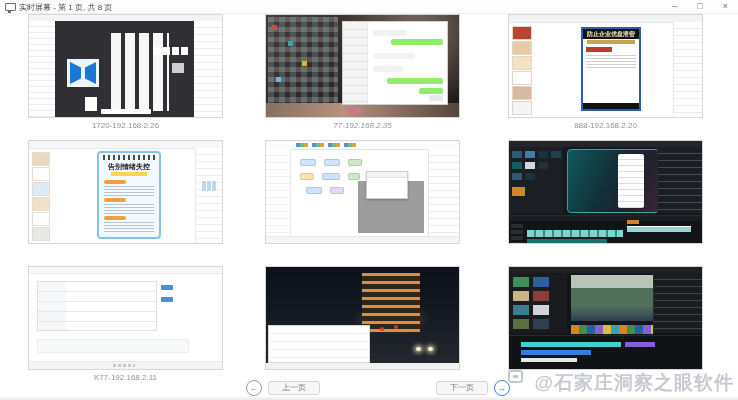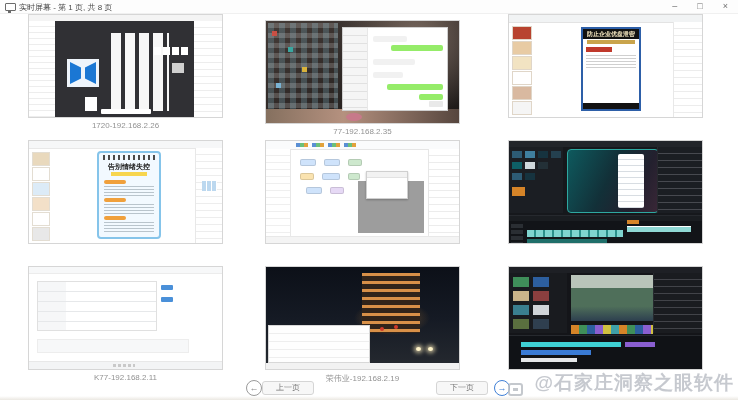--- a/index.html
+++ b/index.html
@@ -162,24 +162,24 @@
   .t9 .tl{left:0;right:0;top:68px;bottom:0;background:#101216;border-top:1px solid #26292e;}
   .t9 .cy{left:12px;top:6px;width:100px;height:5px;background:#3fd0d4;}
   .t9 .bl{left:12px;top:14px;width:70px;height:5px;background:#3a7bd5;}
   .t9 .wh{left:12px;top:22px;width:56px;height:4px;background:#e4e6e8;}
   .t9 .pu{left:116px;top:6px;width:30px;height:5px;background:#8a5fd0;}
   
   .circle-btn{position:absolute;width:16px;height:16px;border-radius:50%;box-sizing:border-box;text-align:center;line-height:14px;font-size:9px;cursor:pointer;background:#ffffff;}
   .circle-prev{left:246px;top:380px;border:1px solid #9a9a9a;color:#8a8a8a;}
   .circle-next{left:494px;top:380px;border:1px solid #3f7fd6;color:#3f7fd6;}
   .page-btn{position:absolute;top:381px;width:52px;height:14px;background:#f7f7f7;border:1px solid #d5d5d5;border-radius:3px;box-sizing:border-box;font-size:8px;color:#777777;text-align:center;line-height:12px;cursor:pointer;}
-  .btn-prev{left:262px;}
+  .btn-prev{left:268px;}
   .btn-next{left:436px;}
   
-  .watermark{position:absolute;right:4px;bottom:4px;display:flex;align-items:flex-end;gap:11px;pointer-events:none;}
+  .watermark{position:absolute;right:4px;bottom:4px;display:flex;align-items:flex-start;gap:11px;pointer-events:none;}
   .wm-logo{width:15px;height:13px;border:2px solid rgba(186,190,196,.85);border-radius:3px;box-sizing:border-box;position:relative;}
   .wm-logo::after{content:"";position:absolute;left:3px;top:3px;width:5px;height:3px;background:rgba(186,190,196,.85);}
   .wm-text{font-size:19px;font-weight:bold;letter-spacing:1px;color:rgba(184,188,195,.8);text-shadow:0 0 1px #ffffff,1px 1px 0 rgba(255,255,255,.8);white-space:nowrap;}
   .bottom-strip{position:absolute;left:0;right:0;bottom:0;height:4px;background:linear-gradient(#ffffff,#ebe8e2);}
 </style>
 </head>
 <body>
 
 <div class="titlebar">
   <span class="app-icon"></span>
@@ -201,21 +201,21 @@
       <div class="panels"></div>
       <div class="minirow"></div>
       <div class="qr"></div>
       <div class="floatw"></div>
       <div class="toolb"></div>
     </div>
   </div>
   <div class="tile-label">1720-192.168.2.26</div>
 </div>
 
-<div class="tile" style="left:265px;top:20px;">
+<div class="tile" style="left:265px;top:14px;font-style:italic;">
   <div class="shot t2">
     <div class="icons"></div>
     <div class="d1"></div>
     <div class="d2"></div>
     <div class="d3"></div>
     <div class="d4"></div>
     <div class="fg"></div>
     <div class="pink"></div>
     <div class="chat">
       <div class="list"></div>
@@ -242,20 +242,21 @@
     <div class="c c6"></div>
     <div class="poster">
       <div class="hd">防止企业优盘泄密</div>
       <div class="gold"></div>
       <div class="redchip"></div>
       <div class="lines"></div>
       <div class="ft"></div>
     </div>
     <div class="rpanel"></div>
   </div>
+  <div class="tile-label">888-192.168.2.20</div>
 </div>
 
 <div class="tile" style="left:28px;top:140px;">
   <div class="shot t4">
     <div class="top"></div>
     <div class="c c1"></div>
     <div class="c c2"></div>
     <div class="c c3"></div>
     <div class="c c4"></div>
     <div class="c c5"></div>
@@ -343,21 +344,20 @@
     <div class="glow"></div>
     <div class="building"></div>
     <div class="lant1"></div>
     <div class="lant2"></div>
     <div class="lant3"></div>
     <div class="hl1"></div>
     <div class="hl2"></div>
     <div class="win"></div>
     <div class="bbar"></div>
   </div>
-  <div class="tile-label">荣伟业-192.168.2.19</div>
 </div>
 
 <div class="tile" style="left:508px;top:266px;">
   <div class="shot t9">
     <div class="top"></div>
     <div class="lpanel">
       <div class="p p1"></div>
       <div class="p p2"></div>
       <div class="p p3"></div>
       <div class="p p4"></div>

